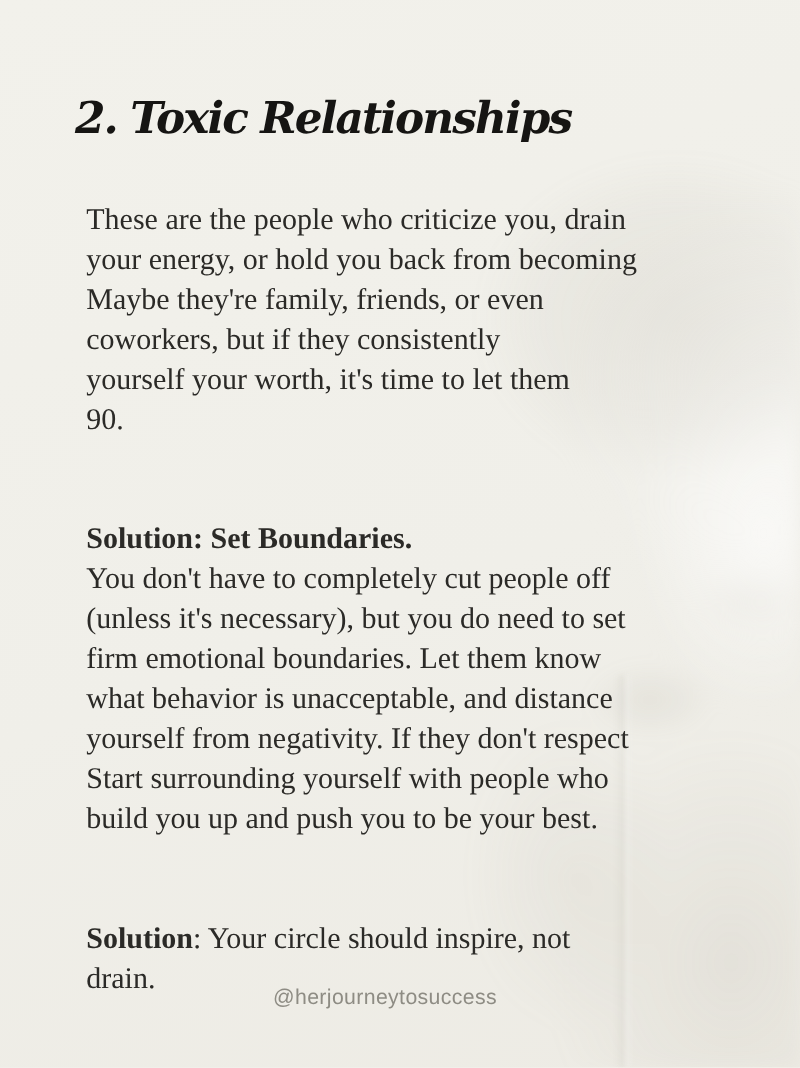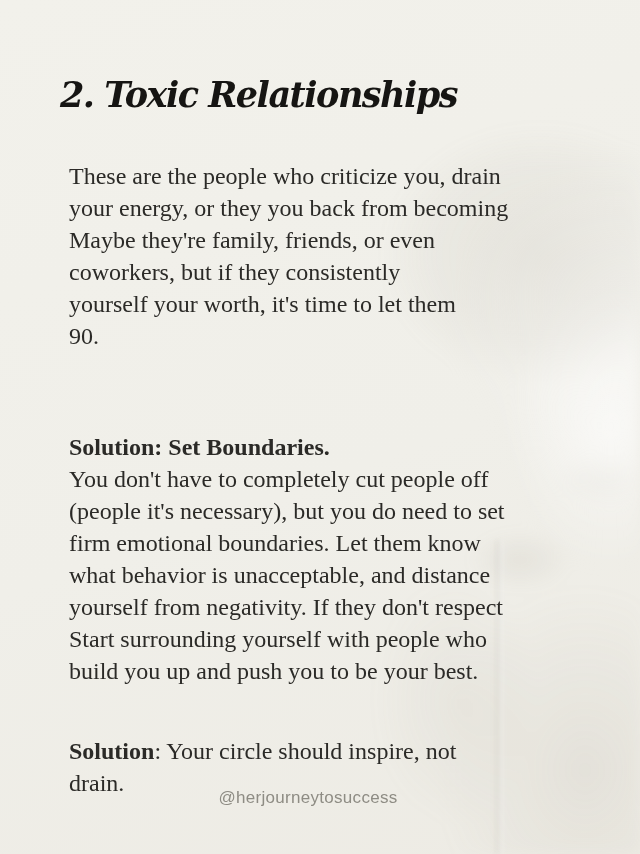--- a/index.html
+++ b/index.html
@@ -53,21 +53,21 @@
   }
   .textblock {
     position: absolute;
     left: 69px;
     color: #2b2a27;
     font-size: 24px;
     line-height: 32px;
   }
   .textblock .line { white-space: nowrap; height: 32px; }
   .intro    { top: 160px; }
-  .solution { top: 415px; margin-top: 16px; }
+  .solution { top: 415px; }
   .takeaway { top: 735px; }
   .bold { font-weight: 700; }
   .handle {
     position: absolute;
     left: 0;
     top: 788px;
     width: 616px;
     text-align: center;
     font-family: "Liberation Sans", sans-serif;
     font-size: 17px;
@@ -79,31 +79,31 @@
 <body>
 
 <div class="slide">
   <div class="bg-ghost"></div>
   <div class="bg-crease"></div>
 
   <h1 class="title">2. Toxic Relationships</h1>
 
   <div class="textblock intro">
     <div class="line">These are the people who criticize you, drain</div>
-    <div class="line">your energy, or they you back from becoming</div>
+    <div class="line">your energy, or hold you back from becoming</div>
     <div class="line">Maybe they're family, friends, or even</div>
     <div class="line">coworkers, but if they consistently</div>
     <div class="line">yourself your worth, it's time to let them</div>
     <div class="line">90.</div>
   </div>
 
   <div class="textblock solution">
     <div class="line bold">Solution: Set Boundaries.</div>
     <div class="line">You don't have to completely cut people off</div>
-    <div class="line">(people it's necessary), but you do need to set</div>
+    <div class="line">(unless it's necessary), but you do need to set</div>
     <div class="line">firm emotional boundaries. Let them know</div>
     <div class="line">what behavior is unacceptable, and distance</div>
     <div class="line">yourself from negativity. If they don't respect</div>
     <div class="line">Start surrounding yourself with people who</div>
     <div class="line">build you up and push you to be your best.</div>
   </div>
 
   <div class="textblock takeaway">
     <div class="line"><span class="bold">Solution</span><span>: Your circle should inspire, not</span></div>
     <div class="line">drain.</div>

